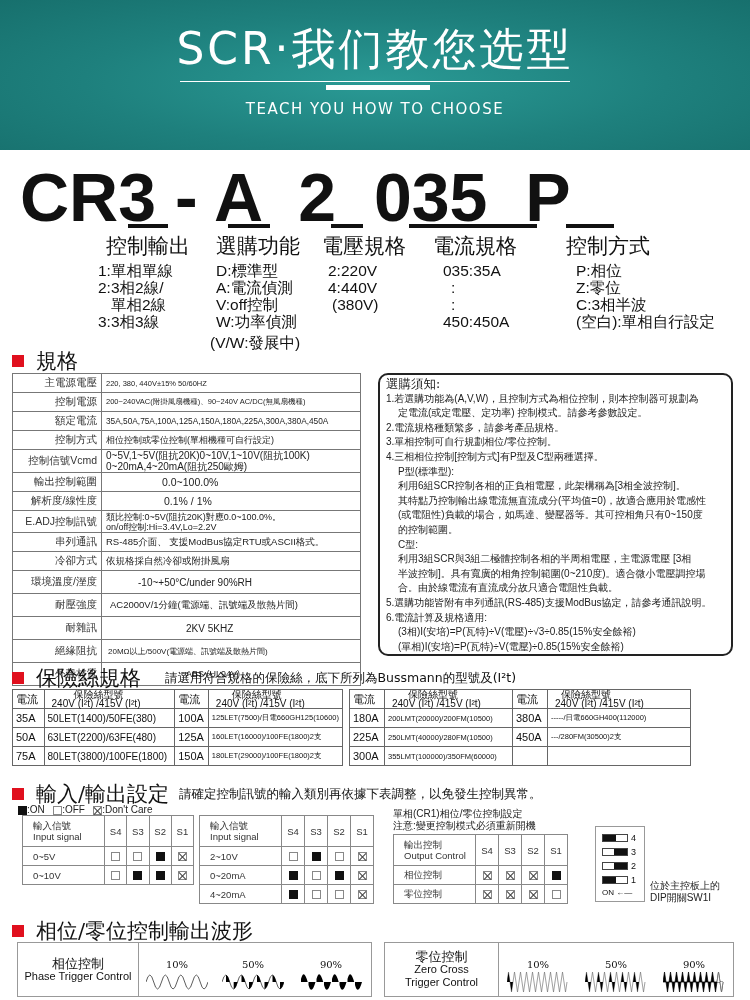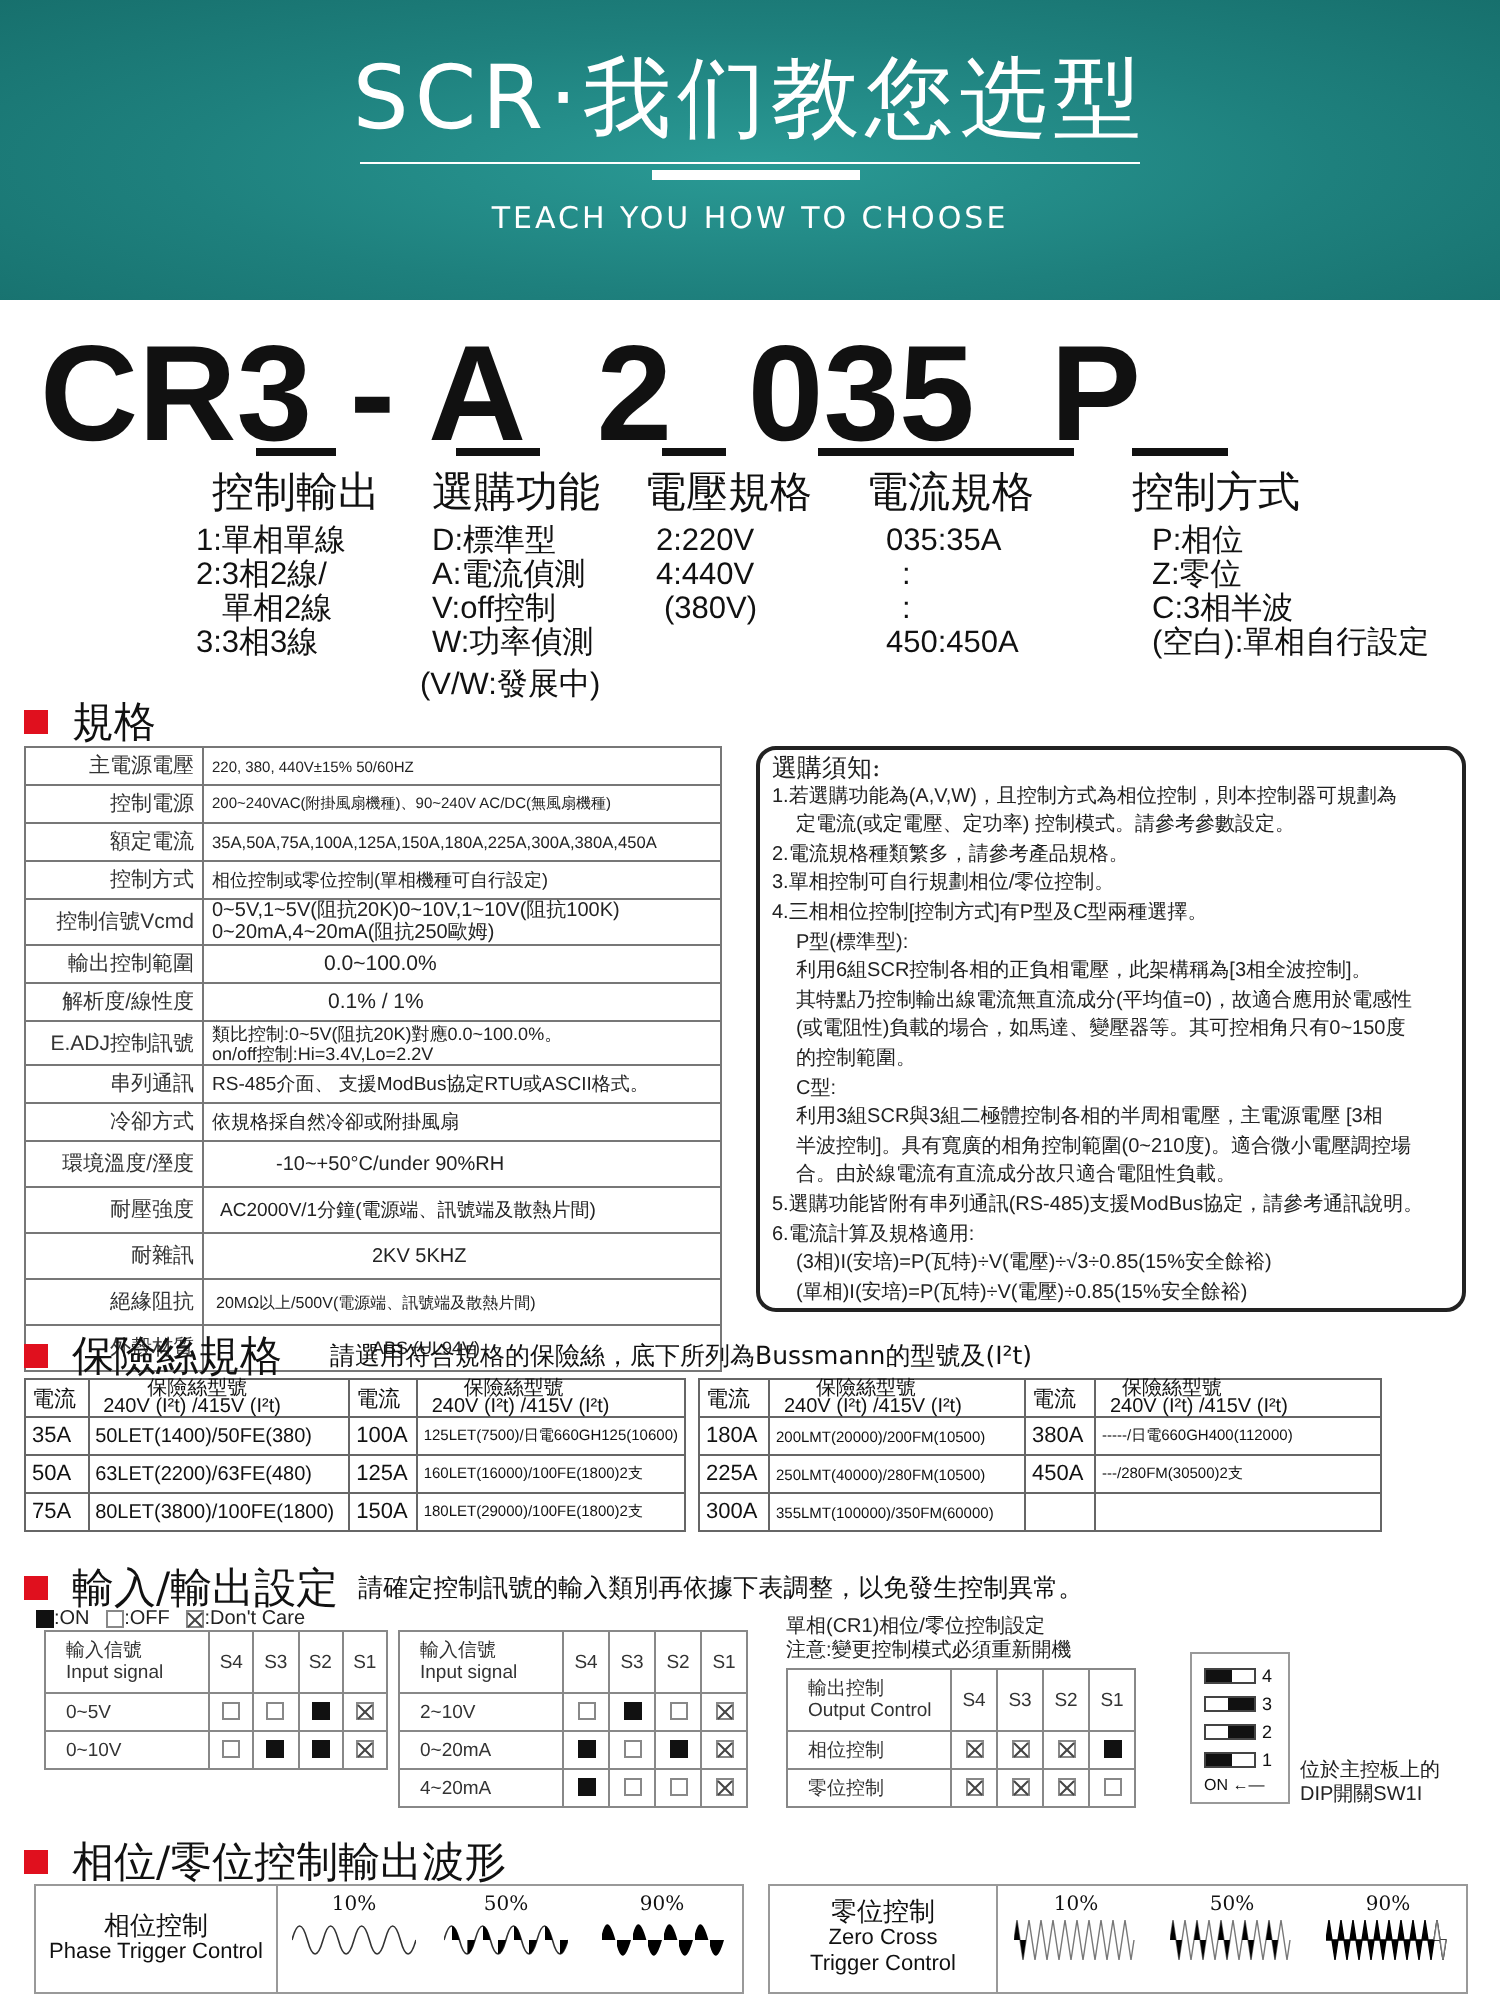--- a/index.html
+++ b/index.html
@@ -40,21 +40,21 @@
 .box.x::before,.box.x::after{content:"";position:absolute;left:3px;top:-1px;width:1px;height:10px;background:#444;transform:rotate(45deg)}
 .box.x::after{transform:rotate(-45deg)}
 .cr1{position:absolute;left:393px;top:808px;font-size:10px;line-height:12px;color:#222}
 .dip{position:absolute;left:595px;top:826px;width:50px;height:76px;border:1px solid #999;padding:4px 6px;font-size:9px}
 .dip .sw{display:flex;align-items:center;height:14px}
 .dip .track{width:26px;height:8px;border:1px solid #444;position:relative}
 .dip .knob{position:absolute;top:0;width:13px;height:6px;background:#111}
 .diptxt{position:absolute;left:650px;top:880px;font-size:10px;line-height:12px;color:#222}
 .wave{position:absolute;top:942px;border:1px solid #999;height:55px;display:flex}
 .wave .lab{border-right:1px solid #999;display:flex;flex-direction:column;justify-content:center;align-items:center;font-size:11px;line-height:13px;text-align:center}
-.wave .wv{display:flex;align-items:flex-start;padding-top:4px}
+.wave .wv{display:flex;align-items:flex-end;padding-top:4px}
 .wave .wv div{text-align:center;font-size:10px;font-family:"DejaVu Serif",serif}
 </style>
 </head>
 <body>
 
 <div class="banner">
   <div class="title">SCR·我们教您选型</div>
   <div class="line"></div>
   <div class="bar"></div>
   <div class="sub">TEACH YOU HOW TO CHOOSE</div>

